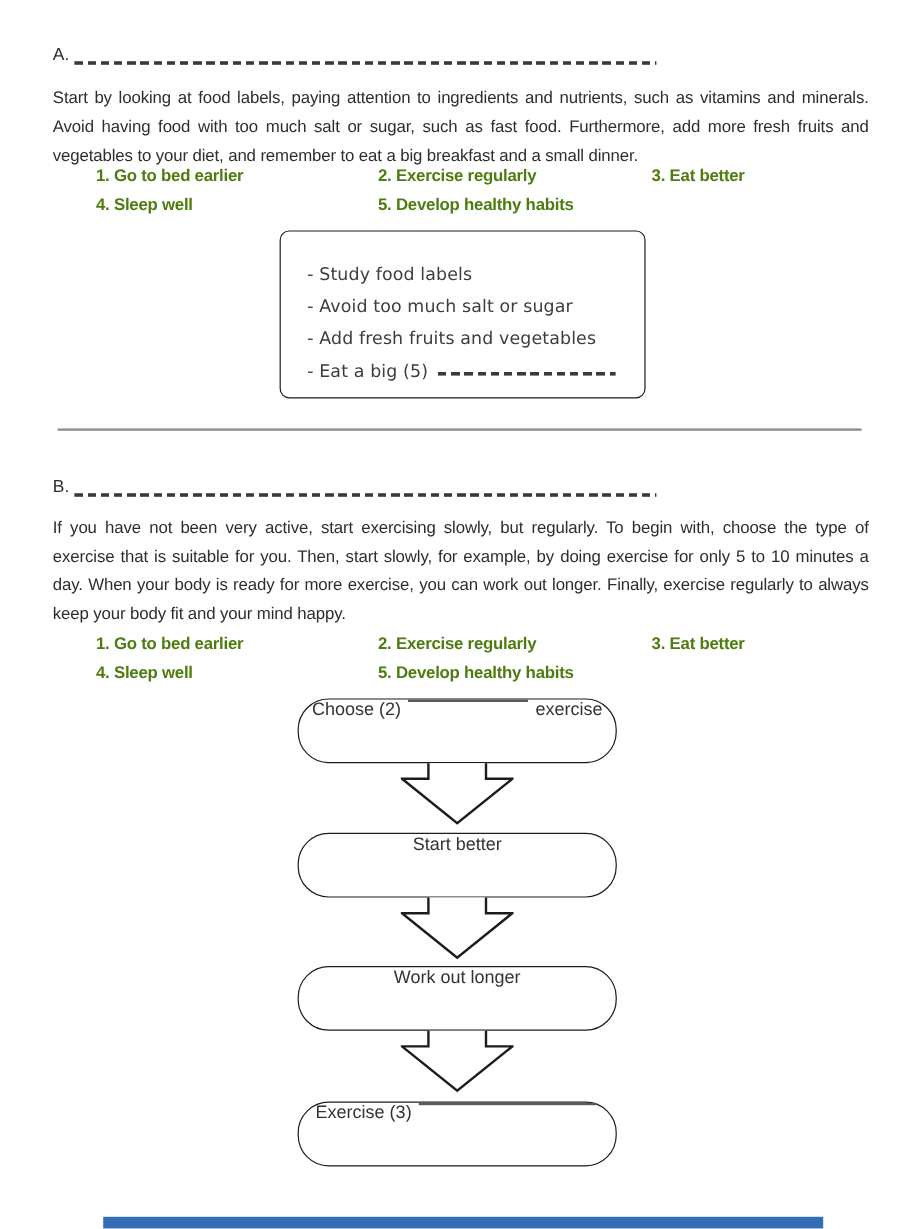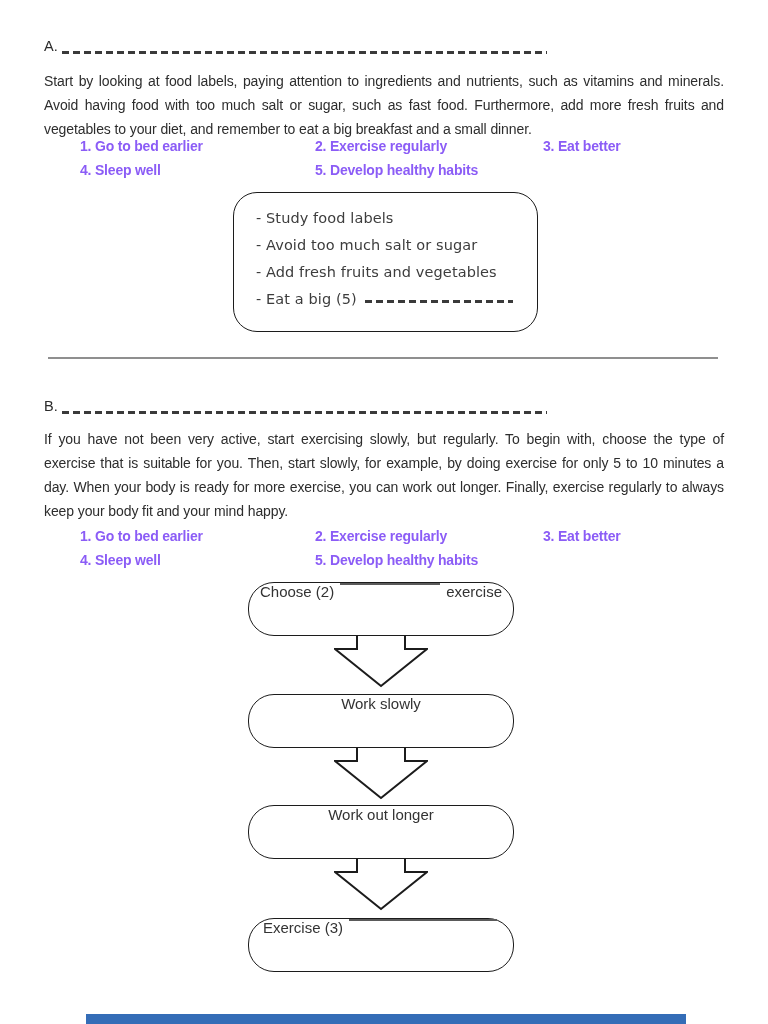--- a/index.html
+++ b/index.html
@@ -39,32 +39,32 @@
     position: absolute;
     left: 80px;
     width: 650px;
     display: grid;
     grid-template-columns: 235px 228px 1fr;
     line-height: 24px;
   }
   .options span {
     font-weight: 700;
     font-size: 14px;
-    color: #8b5cf6;
+    color: #4d7c0f;
     letter-spacing: -0.2px;
   }
   .summary-box {
     position: absolute;
     left: 233px;
     top: 192px;
     width: 305px;
     height: 140px;
     border: 1.6px solid #1c1c1c;
-    border-radius: 24px;
-    padding: 12px 14px 0 22px;
+    border-radius: 8px;
+    padding: 23px 14px 0 22px;
     background: #fff;
   }
   .summary-box .item {
     font-family: "DejaVu Sans", sans-serif;
     font-size: 14.5px;
     line-height: 27px;
     color: #3d3d3d;
     letter-spacing: 0.1px;
     white-space: nowrap;
   }
@@ -167,21 +167,21 @@
     <span>Choose (2)</span>
       <span class="solid-blank w100"></span>
       <span>exercise</span>
   </div>
 
   <svg class="flow-arrow" style="top:635px" viewBox="0 0 94 53">
     <path d="M23,1 L23,14 L1,14 L47,51 L93,14 L71,14 L71,1" fill="#ffffff" stroke="#1c1c1c" stroke-width="2" stroke-linejoin="miter"></path>
   </svg>
 
   <div class="flow-box" style="top:694px">
-    <span>Work slowly</span>
+    <span>Start better</span>
   </div>
 
   <svg class="flow-arrow" style="top:747px" viewBox="0 0 94 53">
     <path d="M23,1 L23,14 L1,14 L47,51 L93,14 L71,14 L71,1" fill="#ffffff" stroke="#1c1c1c" stroke-width="2" stroke-linejoin="miter"></path>
   </svg>
 
   <div class="flow-box" style="top:805px">
     <span>Work out longer</span>
   </div>
 

